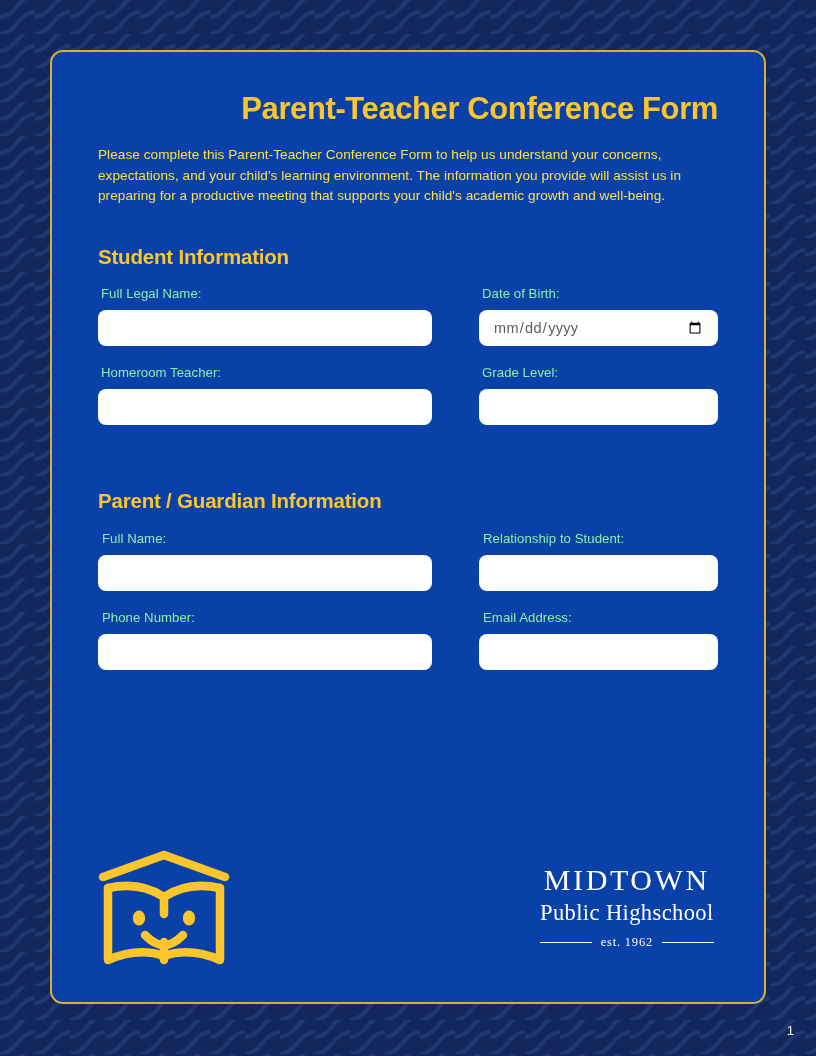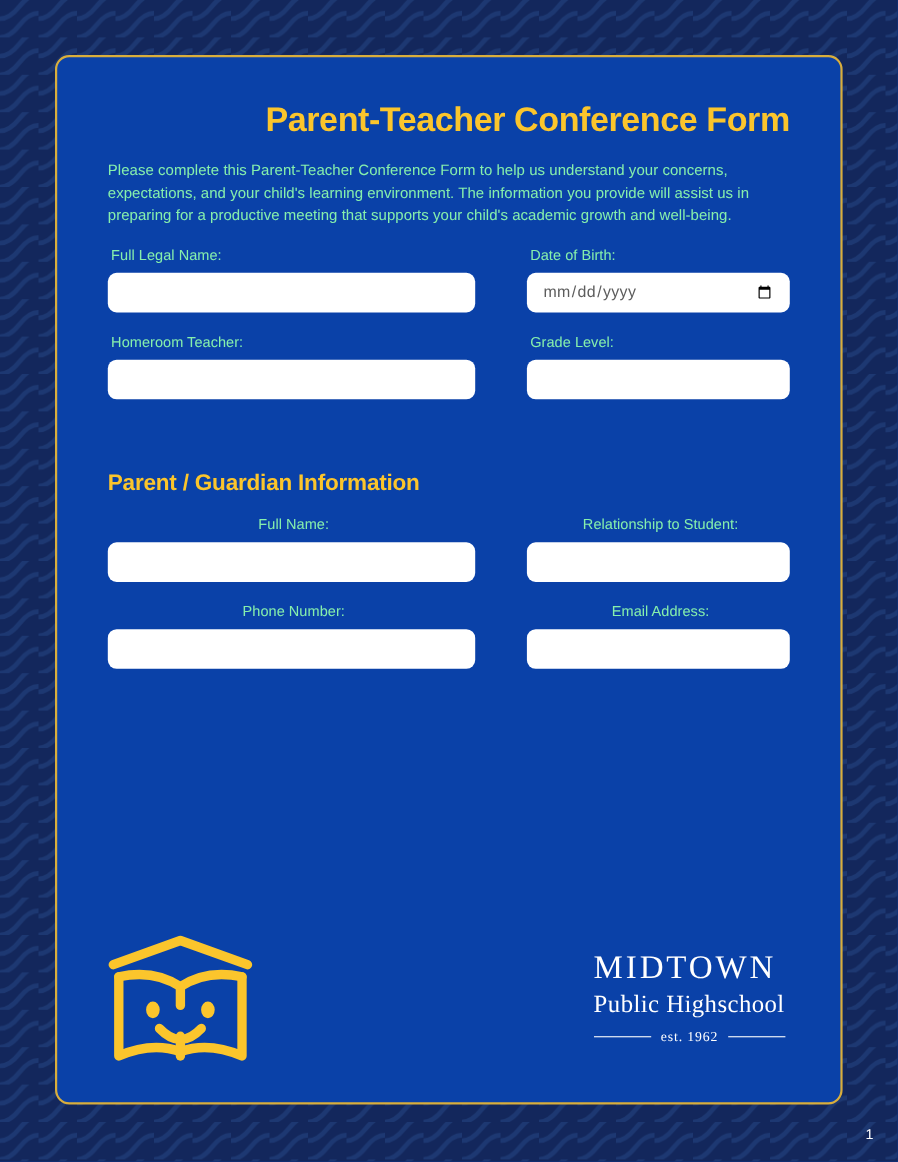--- a/index.html
+++ b/index.html
@@ -51,21 +51,21 @@
     font-size: 31px;
     font-weight: bold;
     letter-spacing: -0.4px;
     line-height: 1.12;
     margin-bottom: 18px;
     white-space: nowrap;
     text-align: right;
   }
 
   #form-intro {
-    color: #86efac;
+    color: #fde047;
     font-size: 13.6px;
     line-height: 20.8px;
     max-width: 600px;
     letter-spacing: 0.05px;
   }
 
   
   .section-heading {
     color: #fbc52c;
     font-size: 20.5px;
@@ -123,38 +123,38 @@
     font-size: 14.5px;
     color: #5d5d5d;
     letter-spacing: 0.3px;
   }
   input[type="date"].field-input::-webkit-calendar-picker-indicator {
     opacity: 1;
     cursor: pointer;
   }
 
   
-  #parent-fields .field-label { padding-left: 4px; text-align: center; }
+  #parent-fields .field-label { padding-left: 4px; }
 
   
   #card-footer {
     position: absolute;
     left: 46px;
     right: 46px;
     bottom: 28px;
     height: 130px;
     display: flex;
     align-items: center;
     justify-content: space-between;
   }
 
   #school-logo { width: 132px; height: 118px; flex: 0 0 auto; }
 
   #school-name-block {
-    text-align: left;
+    text-align: center;
     color: #ffffff;
     font-family: "Liberation Serif", serif;
     padding-bottom: 4px;
     padding-right: 4px;
   }
 
   #school-name-primary {
     font-size: 30px;
     letter-spacing: 2.6px;
     line-height: 1.08;
@@ -215,20 +215,21 @@
   <rect x="0" y="0" width="816" height="1056" fill="url(#scallop)"></rect>
 </svg>
 
 <div id="form-card">
   <div class="card-inner">
 
     <h1 id="form-title">Parent-Teacher Conference Form</h1>
 
     <p id="form-intro">Please complete this Parent-Teacher Conference Form to help us understand your concerns, expectations, and your child's learning environment. The information you provide will assist us in preparing for a productive meeting that supports your child's academic growth and well-being.</p>
 
+    <h2 id="student-section-heading" class="section-heading">Student Information</h2>
 
     <div id="student-fields" class="field-grid">
 
       <div class="field">
         <label class="field-label">Full Legal Name:</label>
         <input class="field-input" type="text" placeholder="" style="">
       </div>
 
       <div class="field">
         <label class="field-label">Date of Birth:</label>

